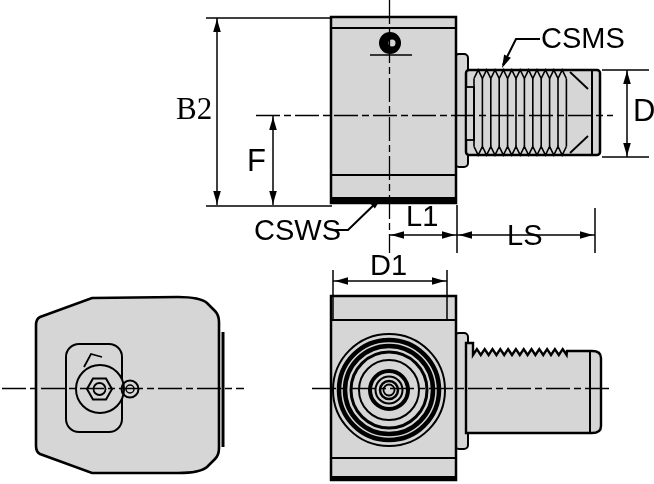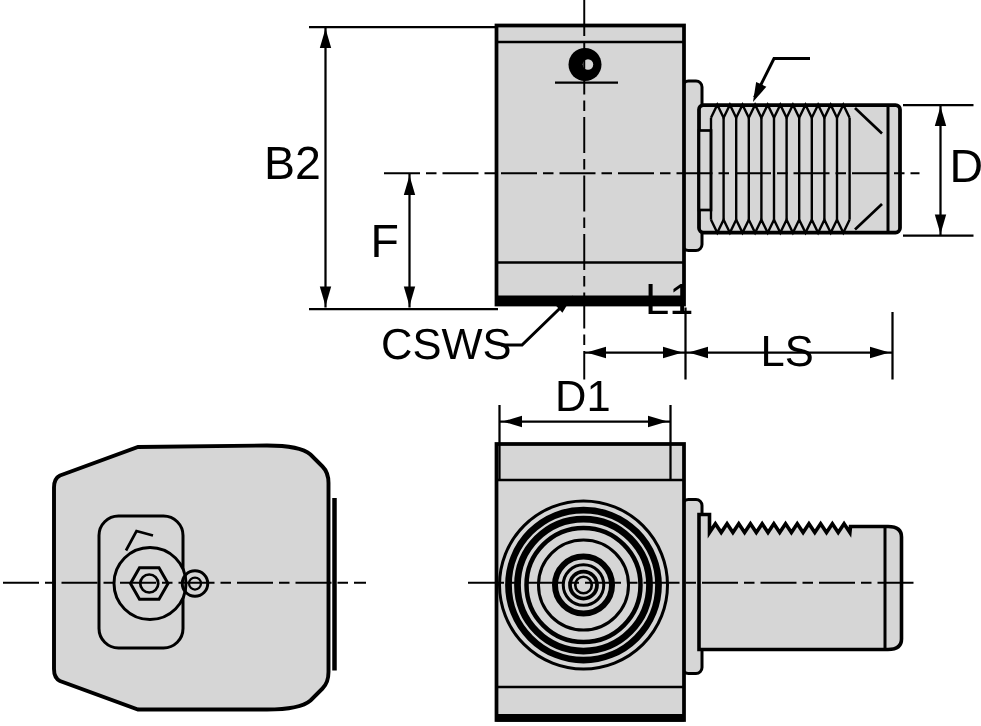--- a/index.html
+++ b/index.html
@@ -148,20 +148,21 @@
         <polygon points="455,235 442.0,238.8 442.0,231.2"></polygon>
         <polygon points="459,235 472.0,231.2 472.0,238.8"></polygon>
         <polygon points="593,235 580.0,238.8 580.0,231.2"></polygon>
         <polygon points="335,281 348.0,277.2 348.0,284.8"></polygon>
         <polygon points="445,281 432.0,284.8 432.0,277.2"></polygon>
         <polygon points="502,68 504.1,54.6 510.9,57.8"></polygon>
         <polygon points="382,197 374.9,208.5 369.8,202.9"></polygon>
       </g>
   </svg>
 
-  <div class="lbl fs31" style="left:176px;top:93px;">B2</div>
+  <div class="lbl fs31" style="left:176px;top:93px;font-family:Liberation Serif, serif;">B2</div>
   <div class="lbl fs31" style="left:247px;top:145px;">F</div>
+  <div class="lbl fs29" style="left:541px;top:24px;">CSMS</div>
   <div class="lbl fs31" style="left:633px;top:95px;">D</div>
   <div class="lbl fs29" style="left:254px;top:216px;">CSWS</div>
-  <div class="lbl fs29" style="left:406px;top:186px;margin-left:24px;">L1</div>
+  <div class="lbl fs29" style="left:406px;top:202px;">L1</div>
   <div class="lbl fs29" style="left:507px;top:221px;">LS</div>
   <div class="lbl fs29" style="left:370px;top:251px;text-align:center;">D1</div>
 </div>
 
 </body></html>

